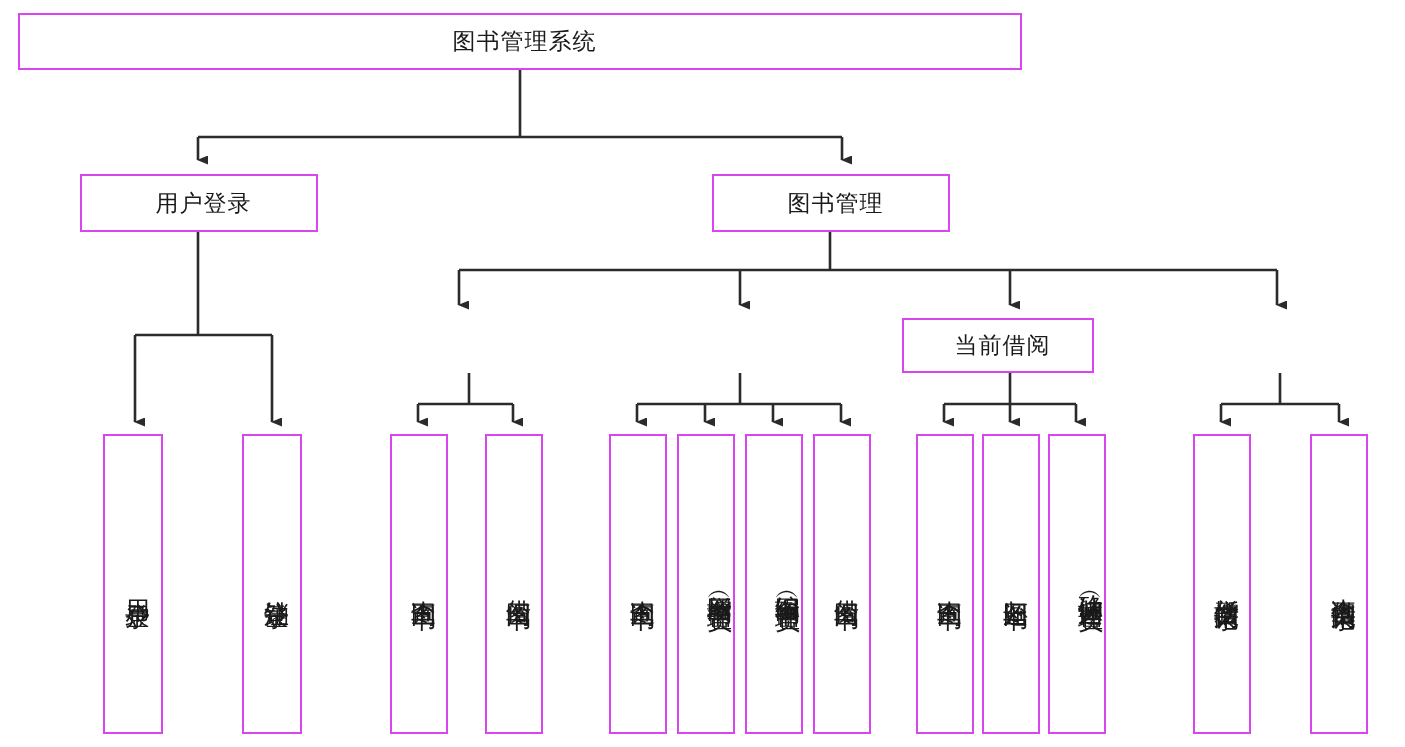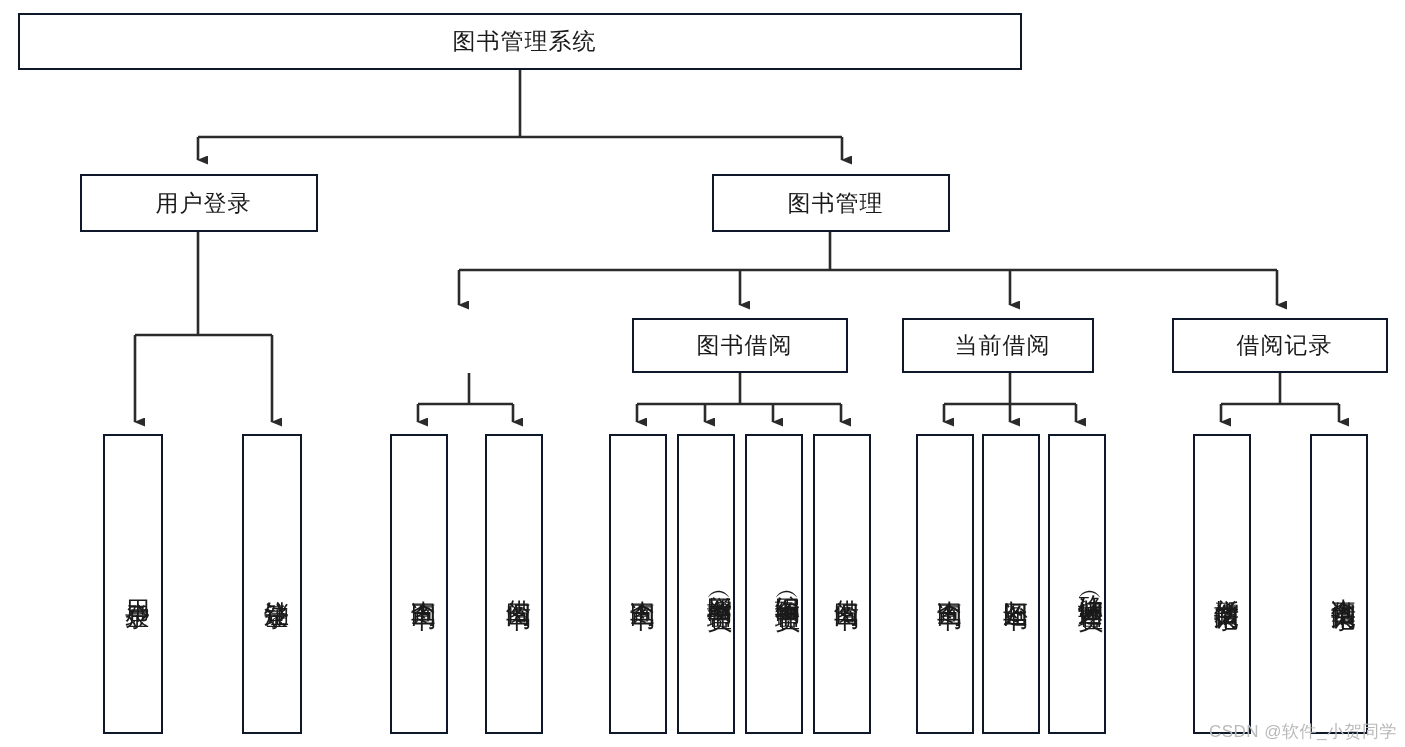--- a/index.html
+++ b/index.html
@@ -22,21 +22,21 @@
     left: 0;
     top: 0;
     width: 1405px;
     height: 747px;
     pointer-events: none;
   }
   .node {
     position: absolute;
     box-sizing: border-box;
     background: #ffffff;
-    border: 2px solid #0f172a;
+    border: 2px solid #d946ef;
     display: flex;
     align-items: center;
     justify-content: center;
     color: #1a1a1a;
     padding-left: 9px;
   }
   .node.horiz {
     font-size: 23px;
     letter-spacing: 1px;
   }
@@ -126,28 +126,22 @@
     <span class="lbl">图书管理系统</span>
   </div>
 
   <div class="node horiz" style="left:80px; top:174px; width:238px; height:58px;">
     <span class="lbl">用户登录</span>
   </div>
   <div class="node horiz" style="left:712px; top:174px; width:238px; height:58px;">
     <span class="lbl">图书管理</span>
   </div>
 
-  <div class="node horiz" style="left:632px; top:318px; width:216px; height:55px;">
-    <span class="lbl">图书借阅</span>
-  </div>
   <div class="node horiz" style="left:902px; top:318px; width:192px; height:55px;">
     <span class="lbl">当前借阅</span>
-  </div>
-  <div class="node horiz" style="left:1172px; top:318px; width:216px; height:55px;">
-    <span class="lbl">借阅记录</span>
   </div>
 
   <div class="node vert leaf-center" style="left:103px; top:434px; width:60px; height:300px;">
     <span class="lbl">用户登录</span>
   </div>
   <div class="node vert leaf-center" style="left:242px; top:434px; width:60px; height:300px;">
     <span class="lbl">注销登录</span>
   </div>
 
   <div class="node vert leaf-center" style="left:390px; top:434px; width:58px; height:300px;">
@@ -180,15 +174,14 @@
     <span class="lbl">确认归还（管理员）</span>
   </div>
 
   <div class="node vert leaf-center" style="left:1193px; top:434px; width:58px; height:300px;">
     <span class="lbl">新增借阅记录</span>
   </div>
   <div class="node vert leaf-center" style="left:1310px; top:434px; width:58px; height:300px;">
     <span class="lbl">查询借阅记录</span>
   </div>
 
-  <div class="watermark">CSDN @软件_小贺同学</div>
 
 </div>
 
 </body></html>

